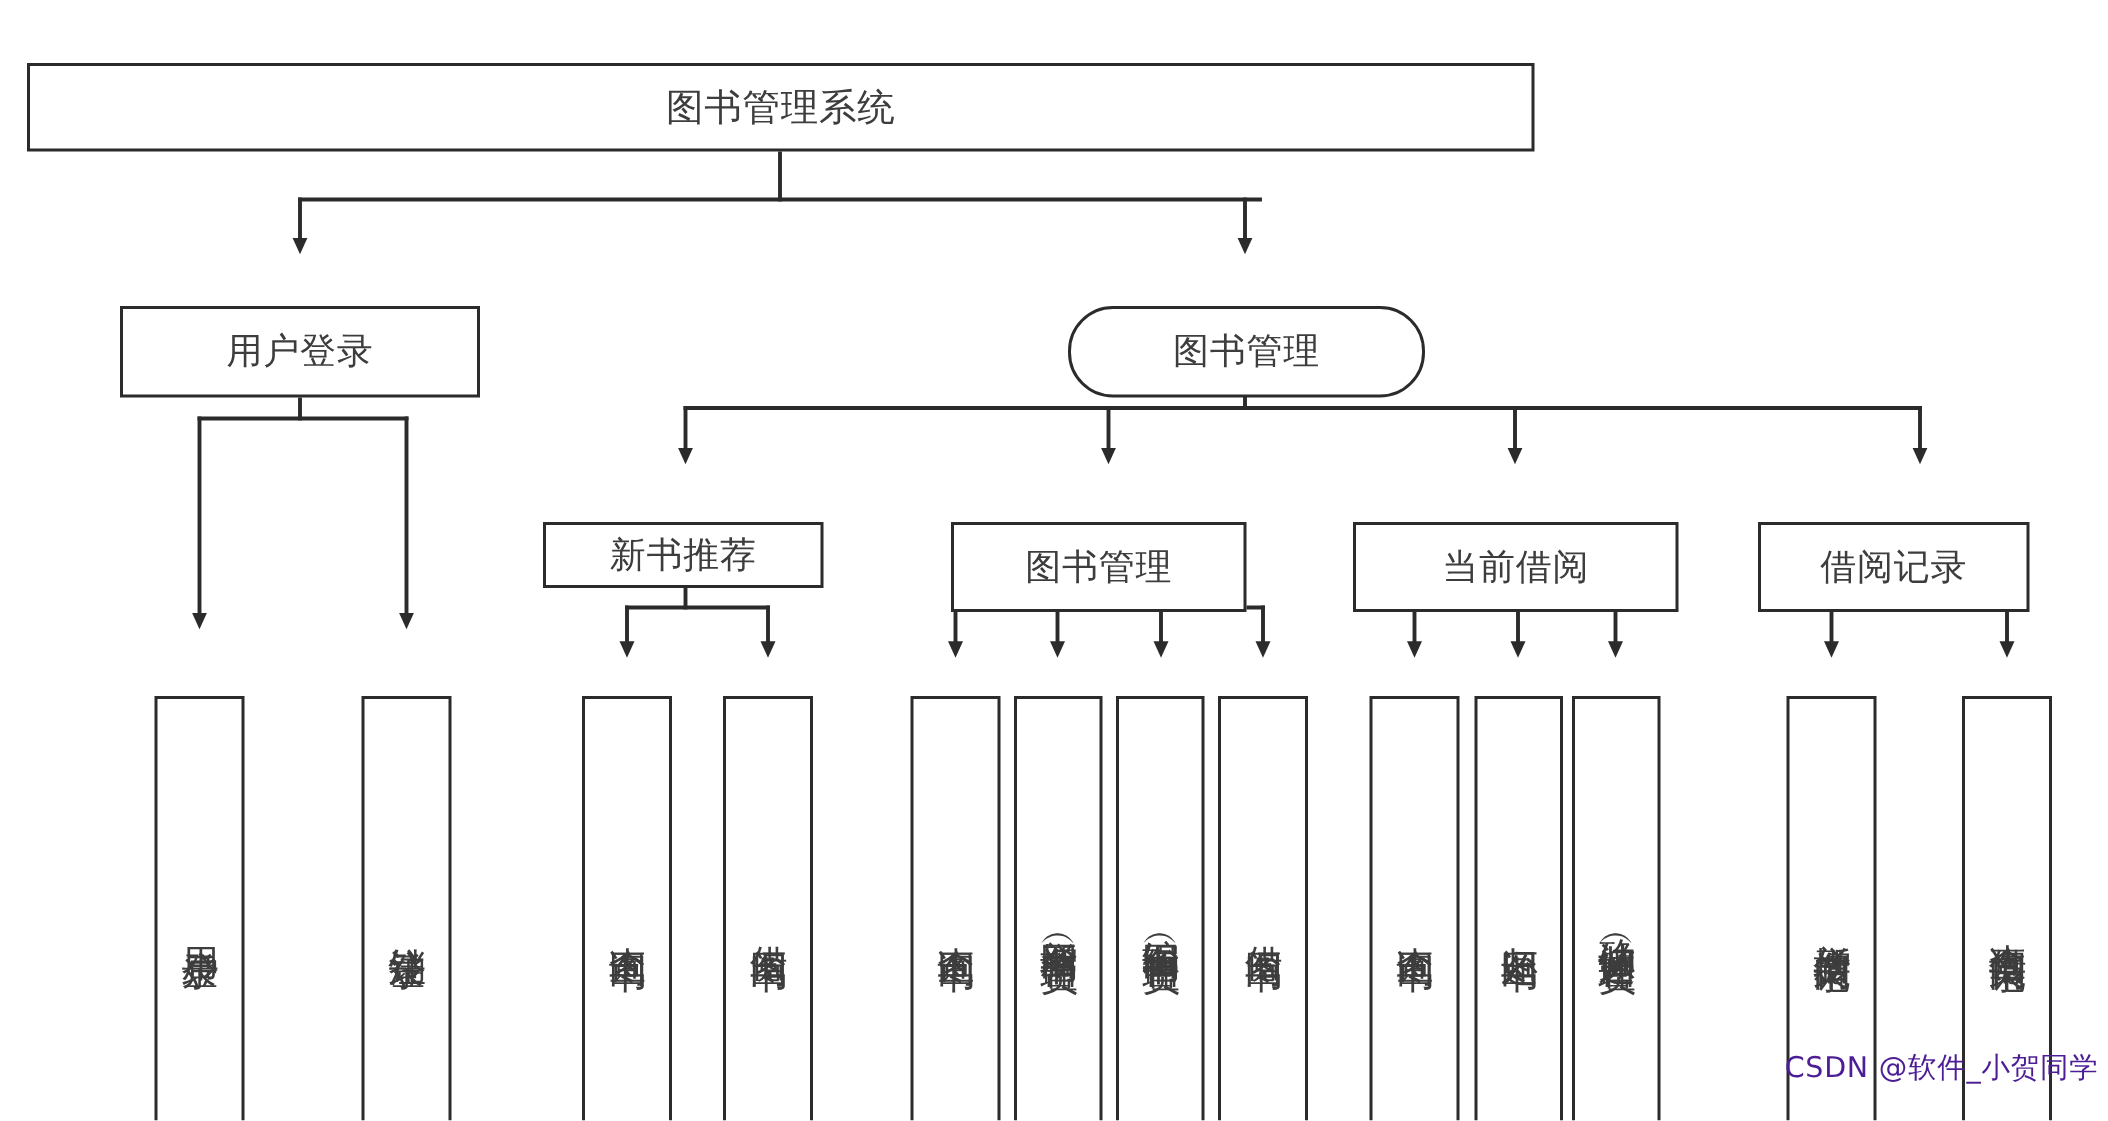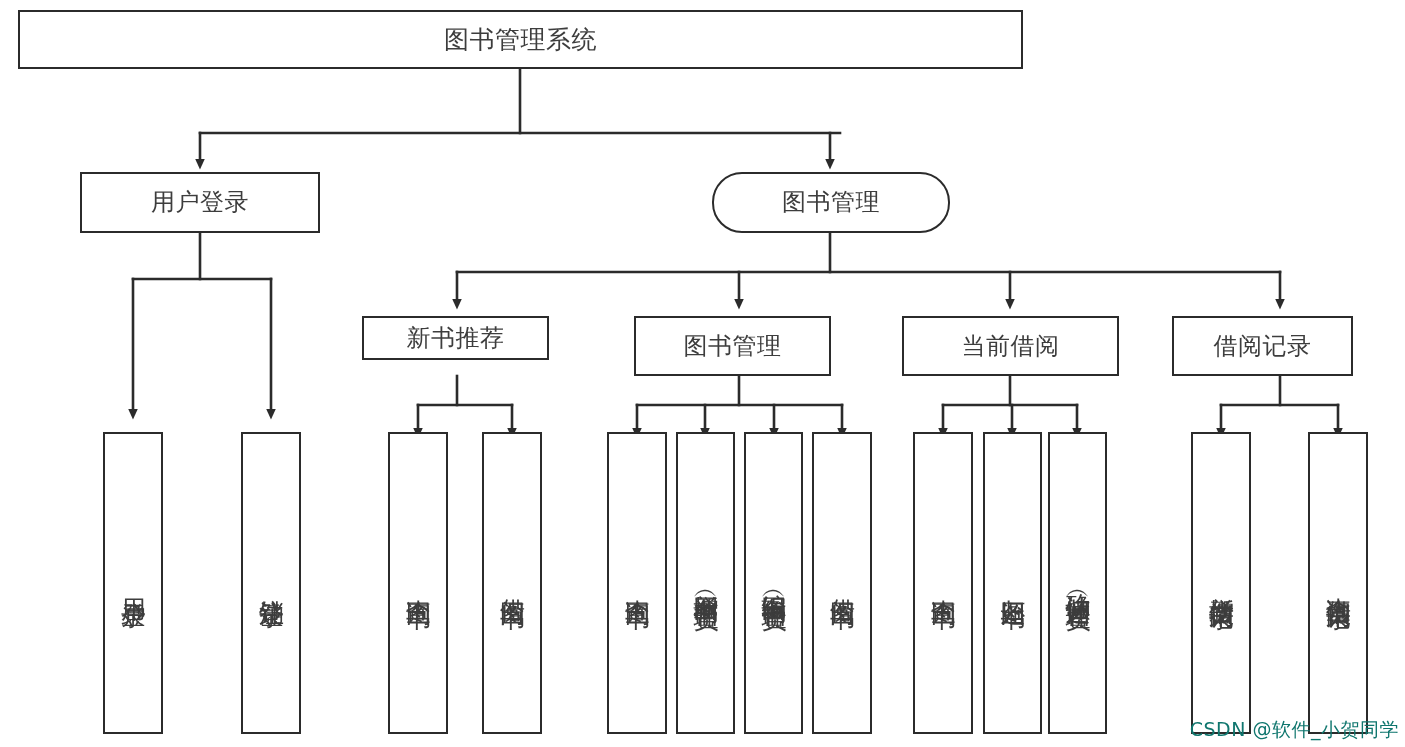--- a/index.html
+++ b/index.html
@@ -23,20 +23,21 @@
   }
   .node{
     position:absolute;
     box-sizing:border-box;
     background:#ffffff;
     border:2px solid #2b2b2b;
     display:flex;
     align-items:center;
     justify-content:center;
     z-index:2;
+    margin-top:32px;
   }
   .node .lbl{
     display:block;
     color:#3d3d3d;
     line-height:1.18;
     letter-spacing:0.5px;
     white-space:nowrap;
   }
   
   .node.h .lbl{
@@ -55,23 +56,23 @@
     text-orientation:upright;
     font-size:25px;
     line-height:1.12;
     letter-spacing:2px;
     max-height:280px;
     white-space:normal;
   }
   .watermark{
     position:absolute;
     right:6px;
-    bottom:4px;
+    bottom:22px;
     font-size:19px;
-    color:#0f766e;
+    color:#4c1d95;
     letter-spacing:0.5px;
     z-index:5;
     white-space:nowrap;
   }
 </style>
 </head>
 <body>
 
 <div id="canvas">
 

